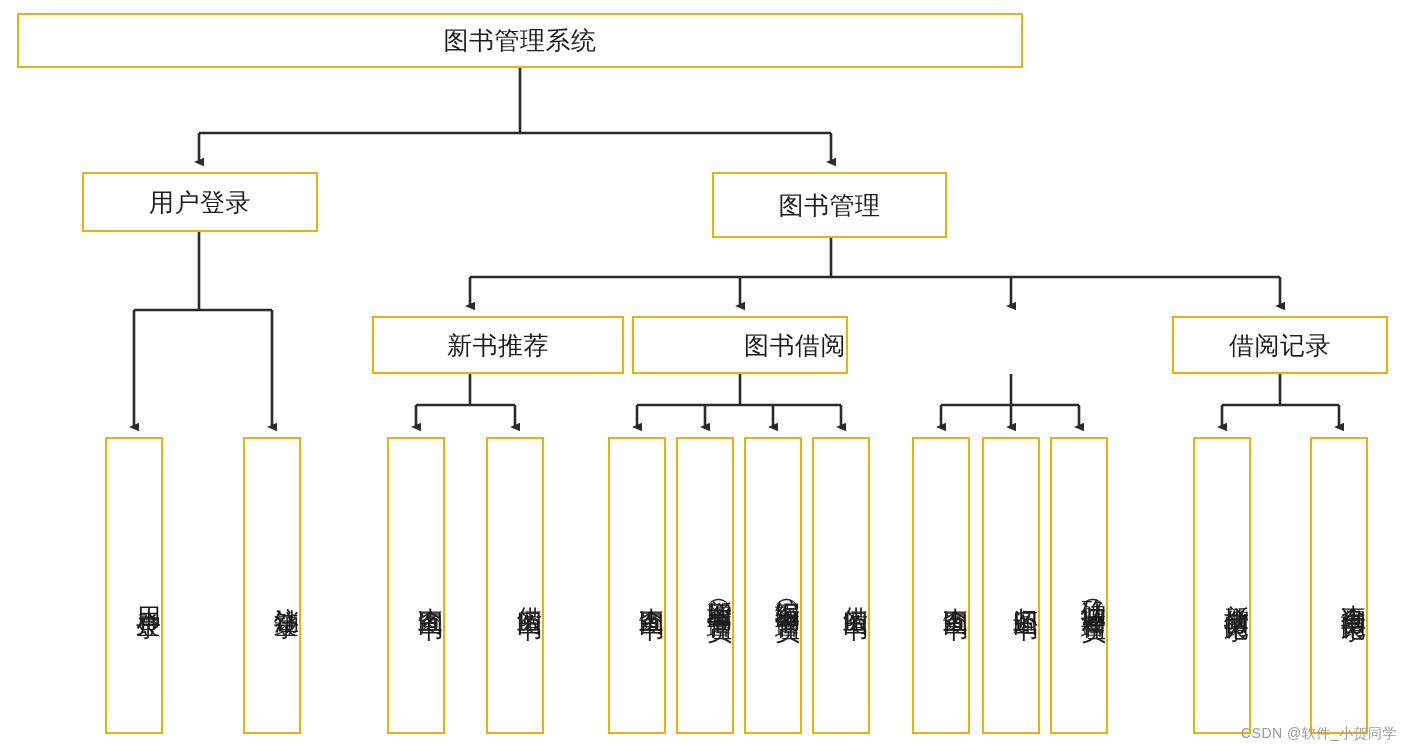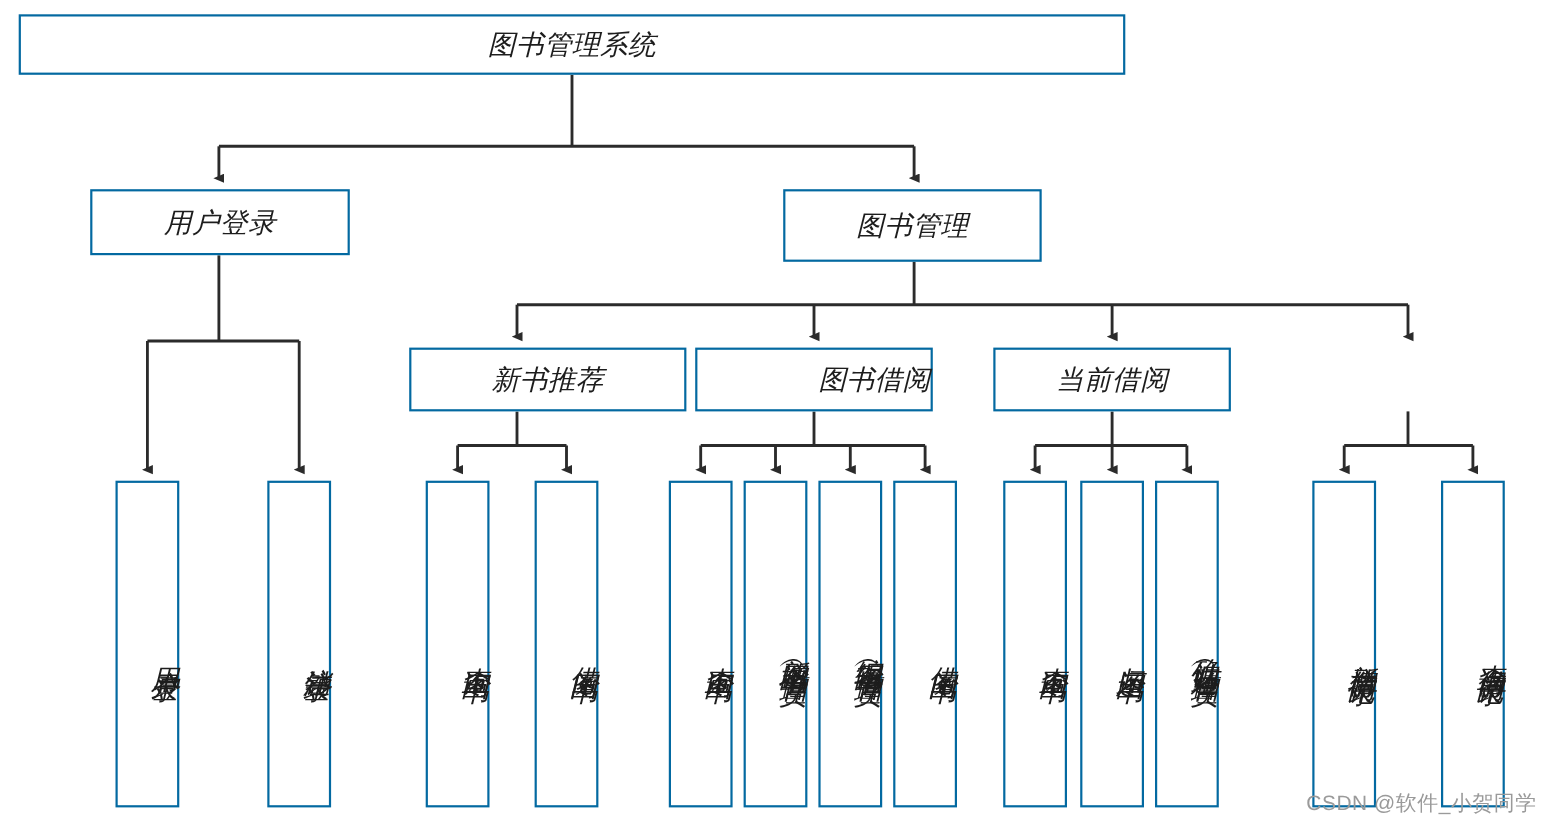--- a/index.html
+++ b/index.html
@@ -21,26 +21,25 @@
     position: absolute;
     left: 0;
     top: 0;
     width: 1405px;
     height: 747px;
   }
   .node {
     position: absolute;
     box-sizing: border-box;
     background: #ffffff;
-    border: 2px solid #0369a1;
+    border: 2px solid #eab308;
     display: flex;
     align-items: center;
     justify-content: center;
     color: #1d1d1d;
-    font-style: italic;
   }
   .node.horiz {
     font-size: 25px;
     letter-spacing: 0.5px;
   }
   .node.vert {
     writing-mode: vertical-rl;
     text-orientation: upright;
     font-size: 25px;
     letter-spacing: 3px;
@@ -53,21 +52,21 @@
     text-orientation: upright;
     line-height: 1.02;
   }
   .root-node {
     font-size: 26px;
   }
   .watermark {
     position: absolute;
     right: 8px;
     bottom: 4px;
-    font-size: 19px;
+    font-size: 14px;
     color: #9a9a9a;
     letter-spacing: 0.5px;
     white-space: nowrap;
   }
 </style>
 </head>
 <body>
 
 <div id="canvas">
 
@@ -131,22 +130,22 @@
   <div class="node horiz" style="left:712px; top:172px; width:235px; height:66px;">
     <span>图书管理</span>
   </div>
 
   <div class="node horiz" style="left:372px; top:316px; width:252px; height:58px;">
     <span>新书推荐</span>
   </div>
   <div class="node horiz" style="left:632px; top:316px; width:216px; height:58px;justify-content:flex-end;">
     <span>图书借阅</span>
   </div>
-  <div class="node horiz" style="left:903px; top:316px; width:216px; height:58px;">
-    <span>当前借阅</span>
+  <div class="node horiz" style="left:1172px; top:316px; width:216px; height:58px;">
+    <span>借阅记录</span>
   </div>
 
   <div class="node vert" style="left:105px; top:437px; width:58px; height:297px;">
     <span class="vtext">用户登录</span>
   </div>
   <div class="node vert" style="left:243px; top:437px; width:58px; height:297px;">
     <span class="vtext">注销登录</span>
   </div>
 
   <div class="node vert" style="left:387px; top:437px; width:58px; height:297px;">

